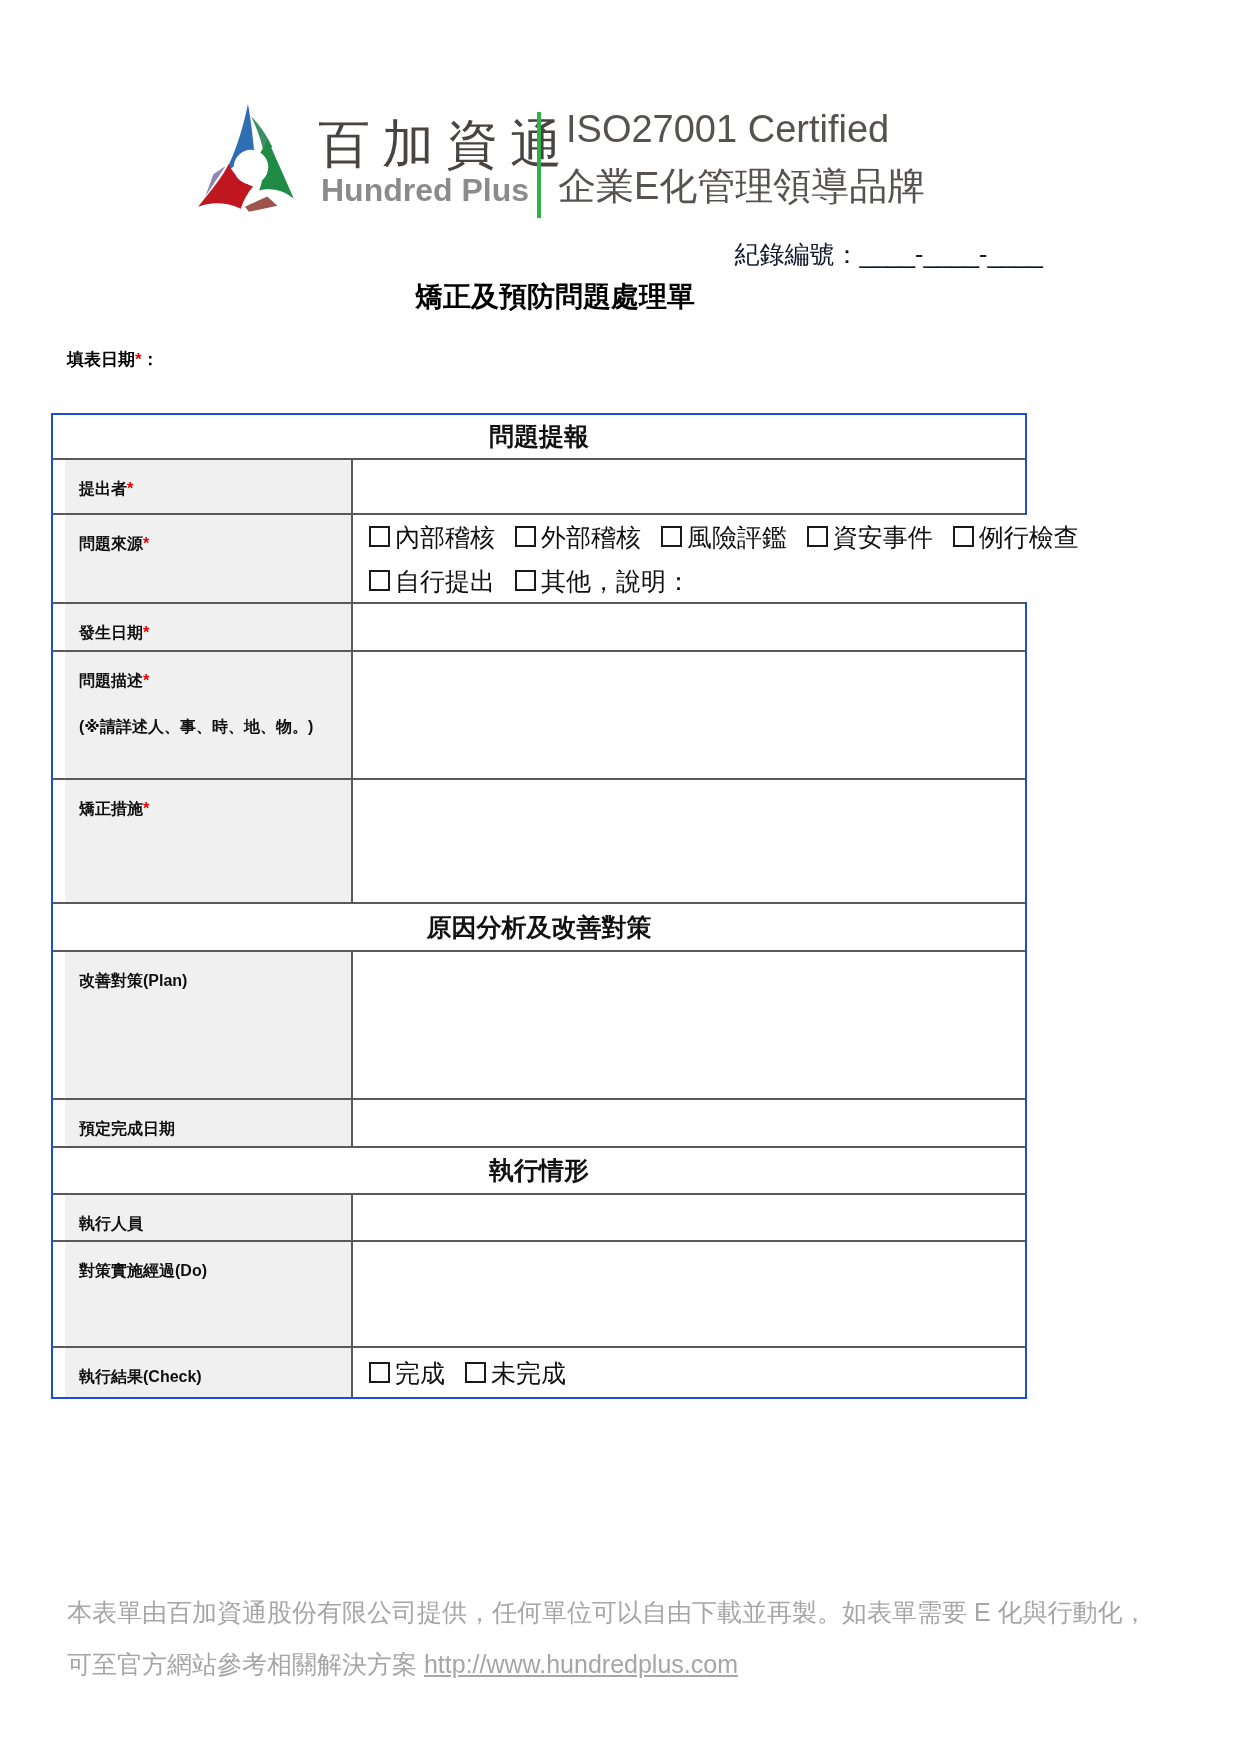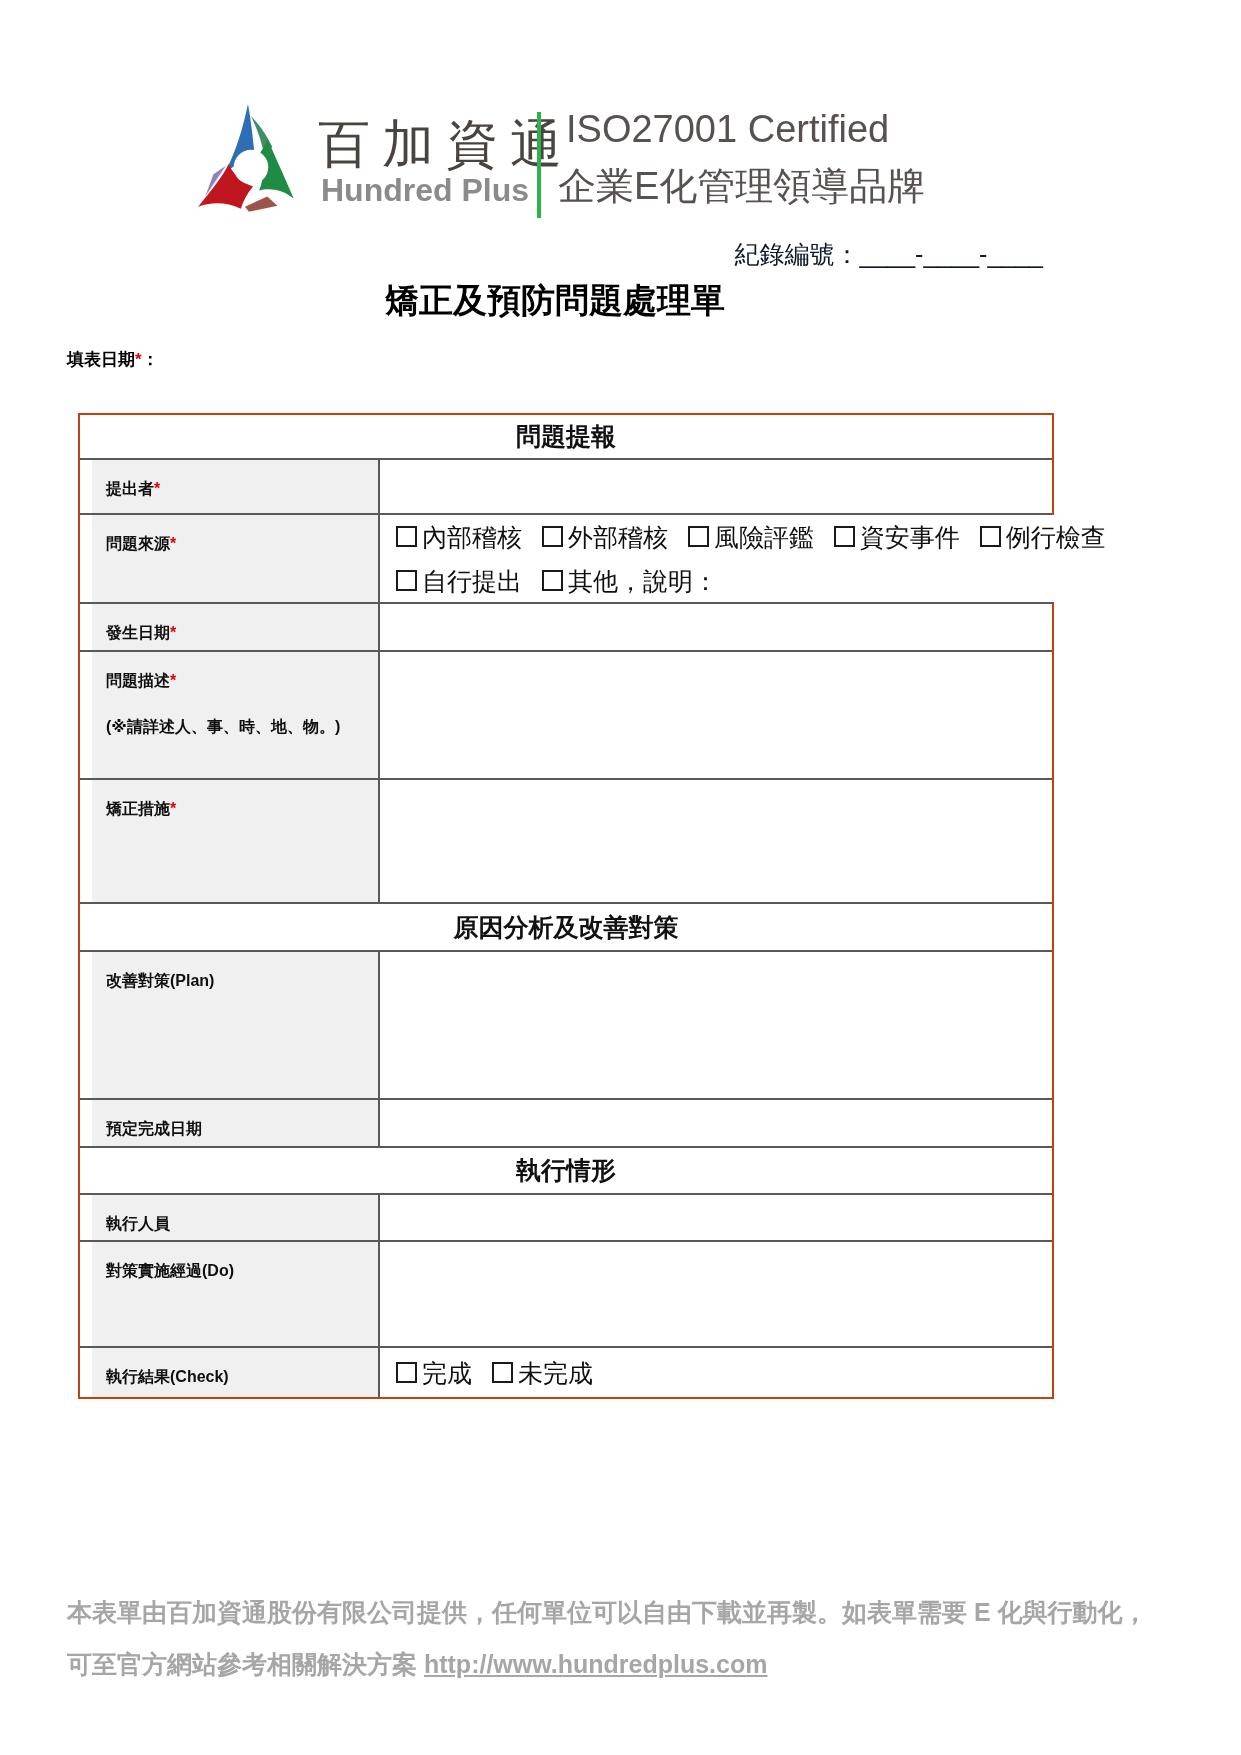--- a/index.html
+++ b/index.html
@@ -31,32 +31,32 @@
     font-size:38px; color:#575150; white-space:nowrap;
   }
 
   
   .record-line {
     position:absolute; left:67px; top:238px; width:976px;
     text-align:right; font-size:25px; color:#0f172a; white-space:nowrap;
   }
   .doc-title {
     position:absolute; left:67px; top:278px; width:976px;
-    text-align:center; font-size:34px; font-weight:bold; color:#000;
+    text-align:center; font-size:28px; font-weight:bold; color:#000;
   }
   .fill-date {
     position:absolute; left:67px; top:348px; width:976px;
     font-size:17px; font-weight:bold; color:#000; white-space:nowrap;
   }
   .req { color:#e00000; font-weight:bold; }
 
   
   .doc-table {
-    position:absolute; left:78px; top:413px; width:976px;
-    border:2px solid #c2410c; box-sizing:border-box; background:#fff;
+    position:absolute; left:51px; top:413px; width:976px;
+    border:2px solid #1d4ed8; box-sizing:border-box; background:#fff;
   }
   .trow { display:flex; border-bottom:2px solid #595959; box-sizing:border-box; }
   .trow:last-child { border-bottom:none; }
   .sect-cell {
     flex:1; display:flex; align-items:center; justify-content:center;
     font-weight:bold; font-size:25px; background:#fff;
   }
   .lcell {
     flex:0 0 288px; width:288px; box-sizing:border-box;
     background:#f0f0f0; border-right:2px solid #595959;
@@ -71,21 +71,21 @@
   .cb-line { line-height:44px; white-space:nowrap; }
   .cb-item { margin-right:13px; }
   .cb-box {
     display:inline-block; width:17px; height:17px; border:2px solid #1a1a1a;
     background:#fff; margin-right:5px; vertical-align:-1px;
   }
 
   
   .footer {
     position:absolute; left:67px; top:1586px; width:1090px;
-    font-size:25px; color:#a6a6a6; line-height:52px;font-weight:bold;
+    font-size:25px; color:#a6a6a6; line-height:52px;
   }
   .footer-link { color:#a6a6a6; text-decoration:underline; cursor:pointer; }
 </style>
 </head>
 <body>
 
 <div class="page">
 
   <svg class="logo-svg" viewBox="0 0 120 120" aria-hidden="true">
     <path d="M57,4 C52,28 45,52 33,74 C45,62 56,58 64,59 C62,38 60,20 57,4 Z" fill="#2f6db5"></path>

